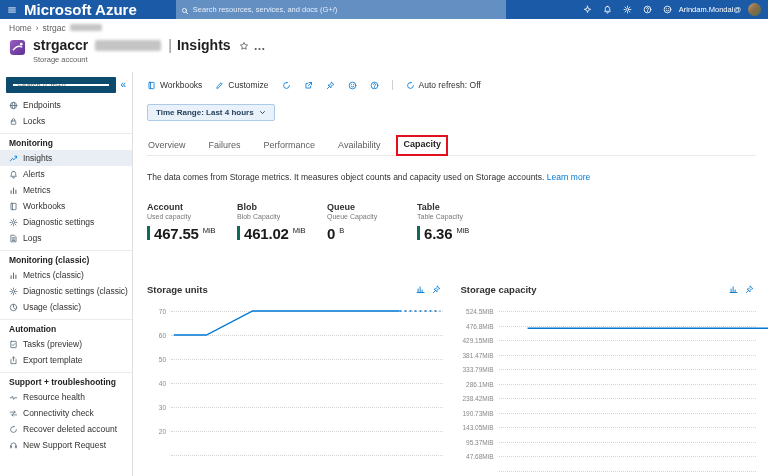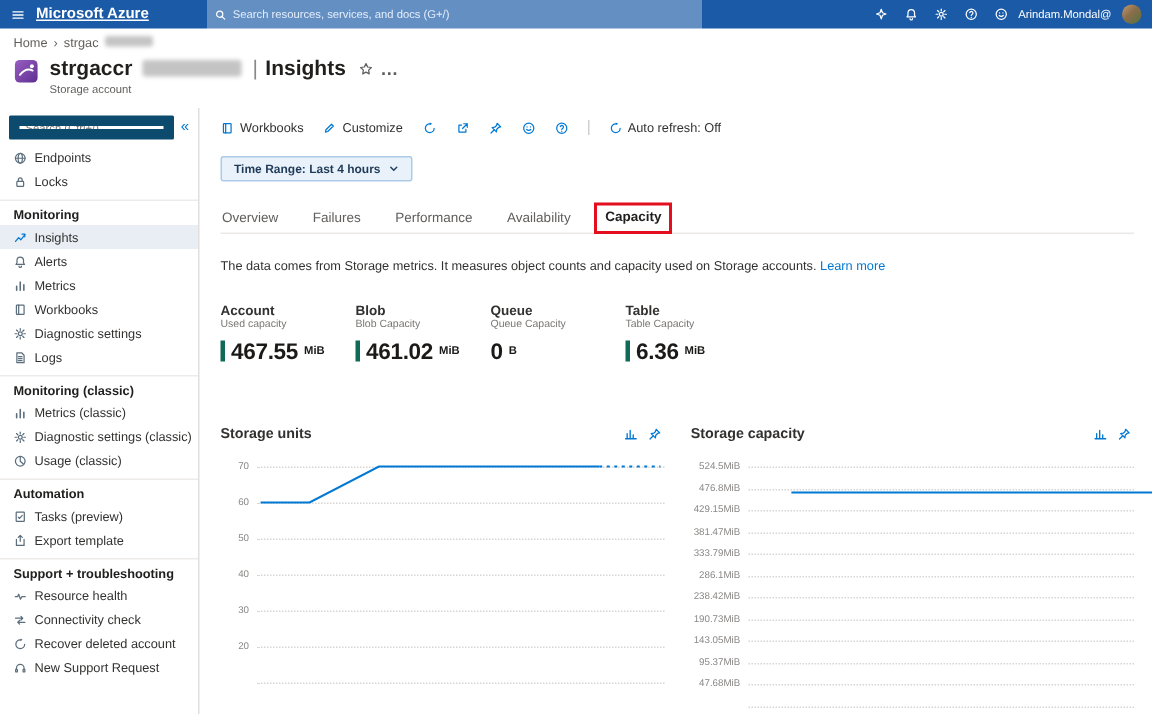--- a/index.html
+++ b/index.html
@@ -4,21 +4,21 @@
 <style>
   * { margin:0; padding:0; box-sizing:border-box; }
   html,body { background:#fff; }
   body { font-family:"Liberation Sans","DejaVu Sans",sans-serif; color:#323130; }
   .page { position:relative; width:768px; height:476px; overflow:hidden; background:#fff; }
 
   
   .topbar { height:19px; background:var(--topbar-bg,#1b5aa7); display:flex; align-items:center; padding:0 7px; gap:7px; color:#fff; }
   .hamburger { display:inline-flex; }
   .hamburger svg { width:10px; height:10px; }
-  .brand { font-size:10px; font-weight:700; white-space:nowrap;text-decoration:underline; }
+  .brand { font-size:15px; font-weight:700; white-space:nowrap; }
   .topsearch { width:330px; margin-left:32px; height:13px; background:rgba(255,255,255,.32); border-radius:2px; display:flex; align-items:center; padding:12px 5px; gap:4px; }
   .topsearch .icn svg { width:8px; height:8px; }
   .topsearch input { flex:1; background:transparent; border:none; outline:none; color:#fff; font-size:7.5px; font-family:inherit; }
   .topsearch input::placeholder { color:#e4eefb; }
   .topicons { display:flex; align-items:center; gap:11px; margin-left:auto; }
   .top-icn { display:inline-flex; }
   .top-icn svg { width:9px; height:9px; }
   .username { font-size:7.5px; white-space:nowrap; }
   .avatar { width:13px; height:13px; border-radius:50%; background:linear-gradient(135deg,#c69a6d 0%,#8a6e4b 45%,#55703f 100%); flex:none; }
 
@@ -72,24 +72,24 @@
   .tab.active { color:#201f1e; font-weight:700; border-bottom:2px solid var(--accent,#0078d4); margin-bottom:-1px; }
   .tab.annotated::after { content:""; position:absolute; left:-6px; right:-6px; top:-4px; bottom:-2px; border:2px solid var(--annotation,#e30f1e); pointer-events:none; }
 
   .info-line { margin-top:16px; font-size:8.5px; color:#323130; }
   .info-line .learn-more { color:var(--accent,#0078d4);text-align:right; }
 
   .metrics { display:flex; margin-top:20px; }
   .metric { width:90px; flex:none; }
   .metric-title { font-size:9px; font-weight:700; color:#323130; }
   .metric-sub { font-size:7px; color:#797775; margin-top:1px; }
-  .metric-value { display:flex; align-items:center; gap:4px; margin-top:6px; height:16px; }
+  .metric-value { display:flex; align-items:flex-start; gap:4px; margin-top:6px; height:16px; }
   .metric-bar { width:3px; height:14px; background:var(--metric-bar,#0f6a57); flex:none; }
   .metric-num { font-size:15px; font-weight:700; color:#1b1a19; line-height:15px; letter-spacing:-0.2px; }
-  .metric-unit { font-size:7.5px; font-weight:700; color:#1b1a19; padding-bottom:1px; }
+  .metric-unit { font-size:7.5px; font-weight:400; color:#1b1a19; padding-bottom:1px; }
 
   .charts { display:flex; gap:18px; margin-top:42px; }
   .chart-panel { flex:1; min-width:0; }
   .chart-head { display:flex; align-items:center; }
   .chart-title { font-size:9.5px; font-weight:700; color:#323130; }
   .chart-actions { margin-left:auto; display:flex; gap:7px; padding-right:2px; }
   .chart-act { display:inline-flex; color:var(--accent,#0078d4); }
   .chart-act svg { width:9px; height:9px; }
   .chart-body { display:flex; margin-top:16px; }
   .ylabels { position:relative; flex:none; }

